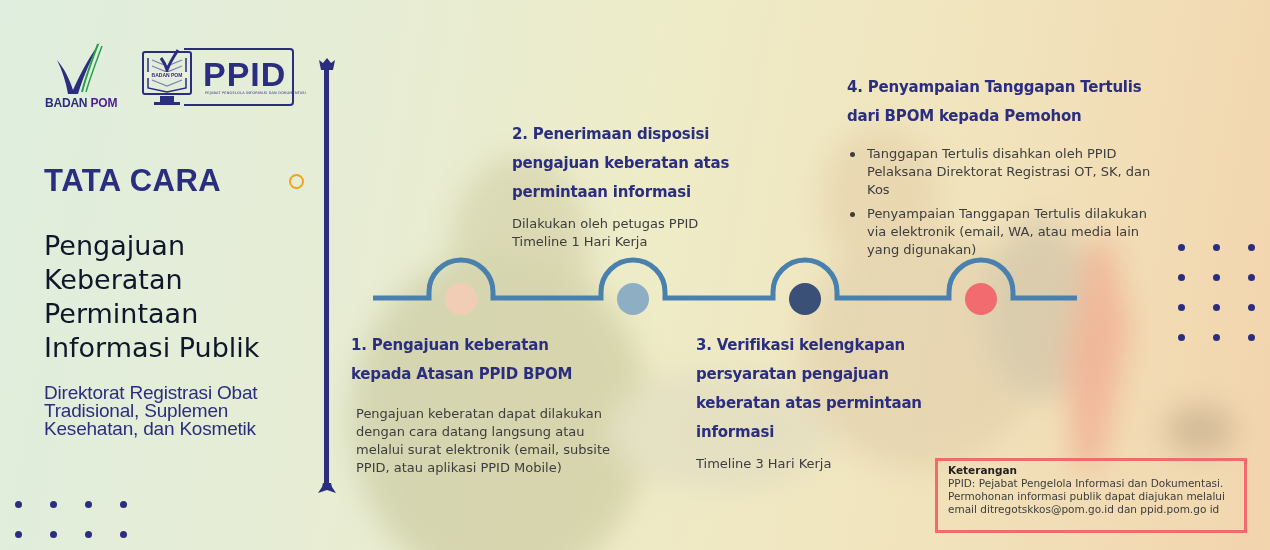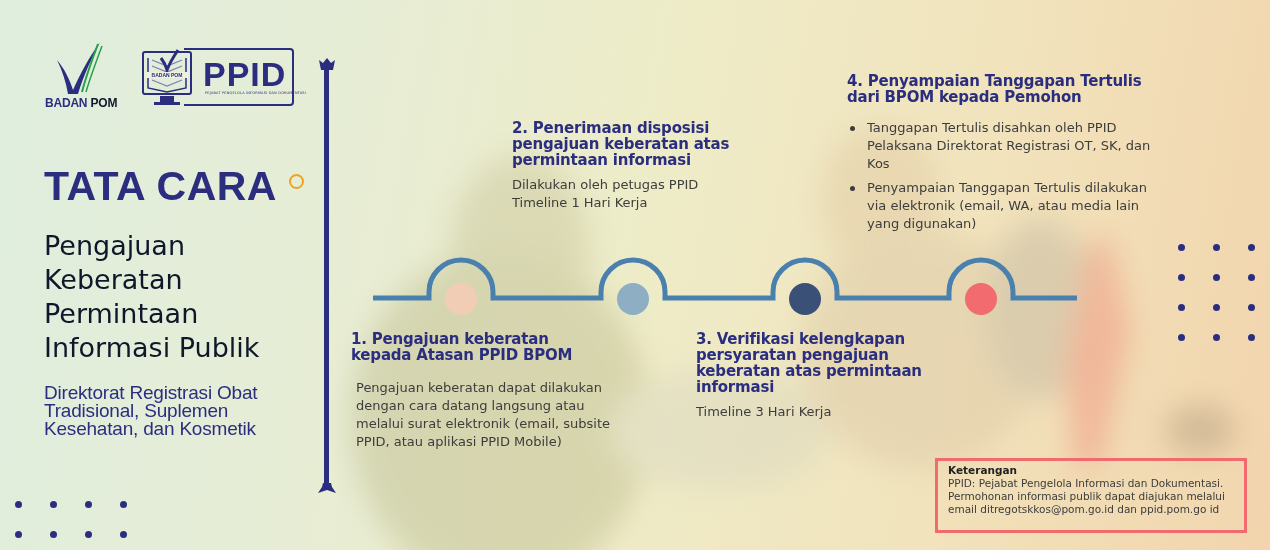--- a/index.html
+++ b/index.html
@@ -9,43 +9,43 @@
       font-family: "DejaVu Sans", sans-serif;
       background: linear-gradient(100deg, #dfeede 0%, #e6edd6 25%, #eeecc8 50%, #f1e3bc 75%, #f2d4ad 100%);
     }
     .photo-layer { position: absolute; inset: 0; pointer-events: none; }
     .abs { position: absolute; }
 
     
     .logo-badan { left: 40px; top: 38px; width: 90px; height: 75px; }
     .logo-badan-text { position: absolute; left: 5px; top: 58px; font-family: "Liberation Sans", sans-serif; font-weight: 700; font-size: 12px; letter-spacing: -0.2px; }
     .logo-badan-text .b { color: #2b2e7f; }
-    .logo-badan-text .p { color: #0f172a; }
+    .logo-badan-text .p { color: #4c1d95; }
     .logo-ppid { left: 142px; top: 48px; width: 152px; height: 58px; }
     .ppid-frame { position: absolute; left: 42px; top: 0; width: 110px; height: 58px; border: 2px solid #2b2e7f; border-left: none; border-radius: 0 4px 4px 0; }
     .ppid-word { position: absolute; left: 61px; top: 7px; font-family: "Liberation Sans", sans-serif; font-weight: 700; font-size: 34px; color: #2b2e7f; letter-spacing: 1px; }
     .ppid-sub { position: absolute; left: 63px; top: 43px; font-size: 3.5px; color: #2b2e7f; letter-spacing: 0.2px; white-space: nowrap; }
 
     
     .divider-line { left: 324px; top: 67px; width: 5px; height: 418px; background: #2b2e7f; }
 
     
-    .title { left: 44px; top: 163px; font-family: "Liberation Sans", sans-serif; font-weight: 700; font-size: 41px; color: #2b2e7f; letter-spacing: 0.5px; }
+    .title { left: 44px; top: 163px; font-family: "Liberation Sans", sans-serif; font-weight: 700; font-size: 31px; color: #2b2e7f; letter-spacing: 0.5px; }
     .title-ring { left: 289px; top: 174px; width: 15px; height: 15px; border: 2px solid #f2a31c; border-radius: 50%; }
     .subtitle { left: 44px; top: 229px; width: 260px; font-family: "DejaVu Sans", sans-serif; font-size: 27px; line-height: 34px; color: #0f172a; }
     .dept { left: 44px; top: 384px; width: 275px; font-family: "Liberation Sans", sans-serif; font-weight: 400; font-size: 19px; line-height: 18px; color: #2b2e7f; letter-spacing: -0.2px; }
 
     
     .dot-grid { display: grid; }
     .dot { width: 7px; height: 7px; border-radius: 50%; background: #2b2e7f; }
     .dots-bl { left: 15px; top: 501px; grid-template-columns: repeat(4, 7px); column-gap: 28px; row-gap: 23px; }
     .dots-r { left: 1178px; top: 244px; grid-template-columns: repeat(3, 7px); column-gap: 28px; row-gap: 23px; }
 
     
-    .step-title { font-family: "DejaVu Sans", sans-serif; font-weight: 700; font-size: 15px; line-height: 16px; color: #2b2e7f; letter-spacing: -0.2px; }
+    .step-title { font-family: "DejaVu Sans", sans-serif; font-weight: 700; font-size: 15px; line-height: 29px; color: #2b2e7f; letter-spacing: -0.2px; }
     .step-desc { font-family: "DejaVu Sans", sans-serif; font-size: 13px; line-height: 18px; color: #3d3d3d; }
     .step1 { left: 351px; top: 331px; width: 260px; }
     .step1 .step-desc { margin-top: 16px; margin-left: 5px; }
     .step2 { left: 512px; top: 120px; width: 270px; }
     .step2 .step-desc { margin-top: 8px; }
     .step3 { left: 696px; top: 331px; width: 265px; }
     .step3 .step-desc { margin-top: 8px; }
     .step4 { left: 847px; top: 73px; width: 320px; }
     .step4 ul { list-style: none; margin-top: 14px; }
     .step4 li { position: relative; padding-left: 20px; margin-top: 6px; }

